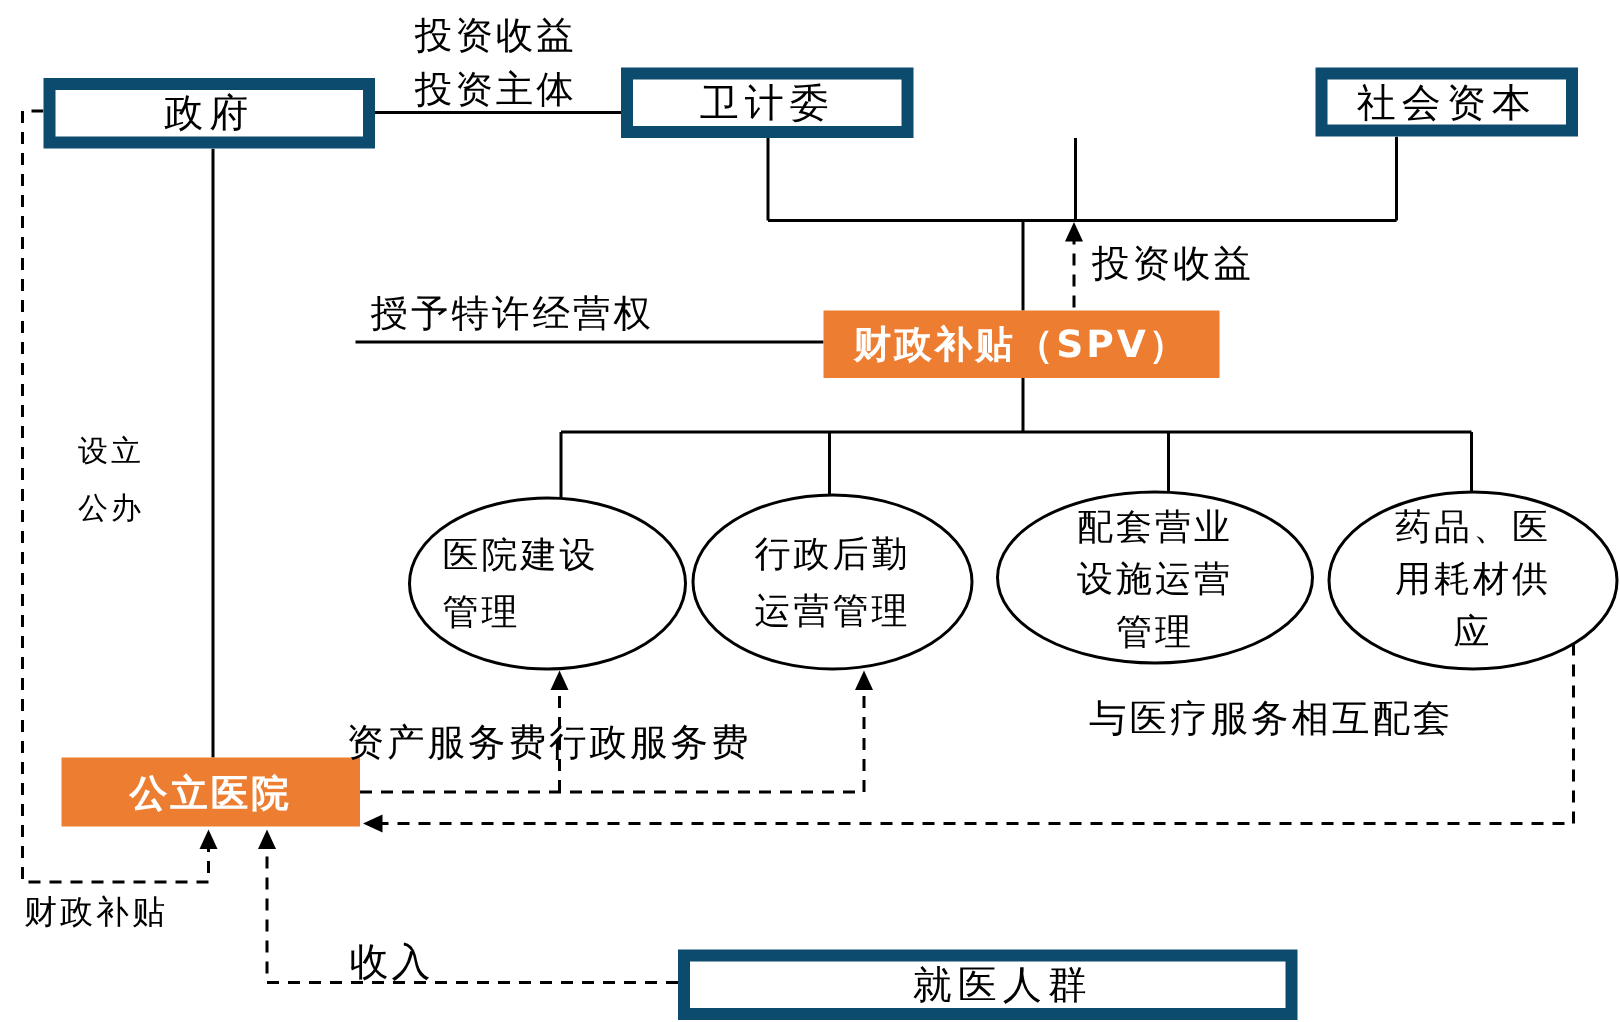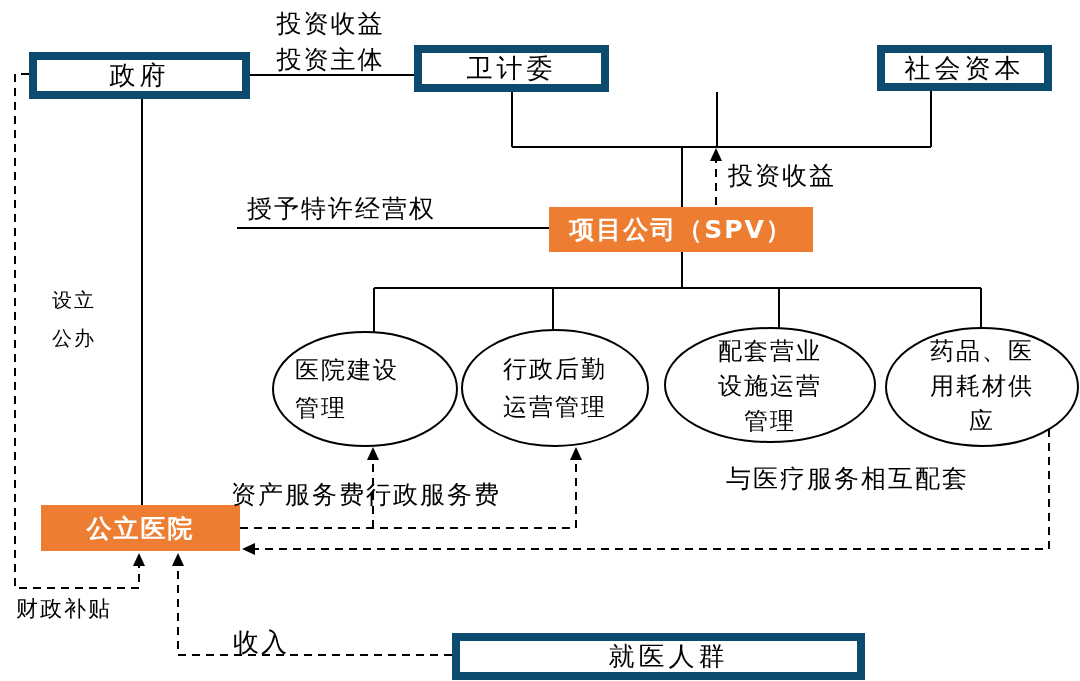--- a/index.html
+++ b/index.html
@@ -94,21 +94,21 @@
       <polygon points="576,447 570,460 582,460"></polygon>
       <polygon points="242,549 255,543 255,555"></polygon>
       <polygon points="139,553 133,566 145,566"></polygon>
       <polygon points="178,553 172,566 184,566"></polygon>
     </g>
   </svg>
 
   <div class="box" style="left:29px;  top:52px;  width:221px; height:47px;">政府</div>
   <div class="box" style="left:414px; top:45px;  width:195px; height:47px;">卫计委</div>
   <div class="box" style="left:877px; top:45px;  width:175px; height:46px;">社会资本</div>
-  <div class="box orange" style="left:549px; top:207px; width:264px; height:45px;">项目公司（SPV）</div>
+  <div class="box orange" style="left:549px; top:207px; width:264px; height:45px;">财政补贴（SPV）</div>
   <div class="box orange" style="left:41px;  top:505px; width:199px; height:46px;">公立医院</div>
   <div class="box" style="left:452px; top:633px; width:413px; height:47px;padding-left:20px;">就医人群</div>
 
   <div class="ell-lbl" style="left:295px; top:351px; width:150px;">医院建设
 管理</div>
   <div class="ell-lbl center" style="left:470px; top:350px; width:170px;">行政后勤
 运营管理</div>
   <div class="ell-lbl center tight" style="left:685px; top:334px; width:170px;">配套营业
 设施运营
 管理</div>

